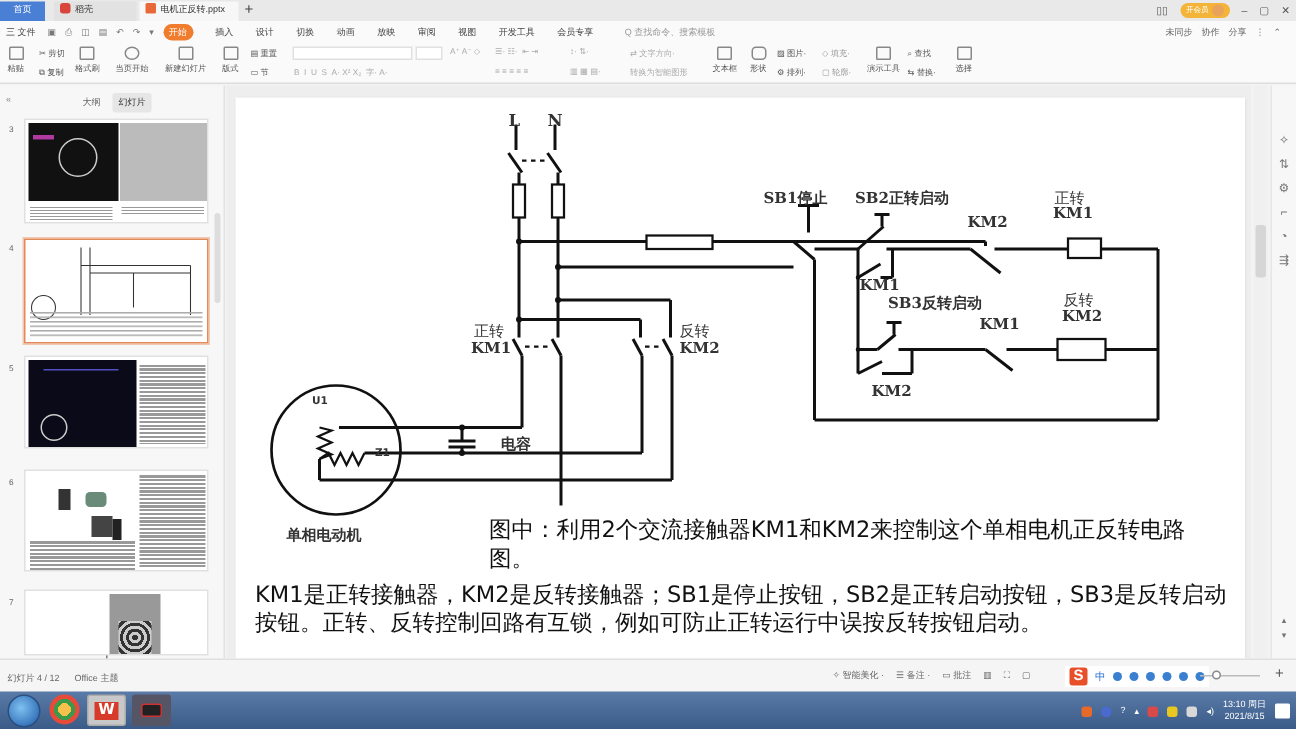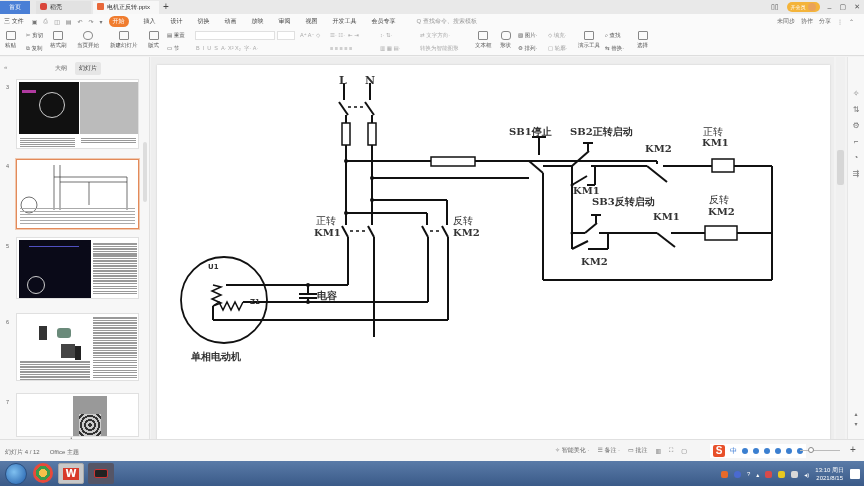--- a/index.html
+++ b/index.html
@@ -335,23 +335,25 @@
     <div style="position:absolute;left:552px;top:128px;font:10px 'DejaVu Sans',sans-serif">反转</div>
     <div style="position:absolute;left:551px;top:141px;font:bold 10px 'DejaVu Serif',serif">KM2</div>
     <div style="position:absolute;left:496px;top:146px;font:bold 10px 'DejaVu Serif',serif">KM1</div>
     <div style="position:absolute;left:424px;top:191px;font:bold 10px 'DejaVu Serif',serif">KM2</div>
     <div style="position:absolute;left:159px;top:149px;font:10px 'DejaVu Sans',sans-serif">正转</div>
     <div style="position:absolute;left:157px;top:162px;font:bold 10px 'DejaVu Serif',serif">KM1</div>
     <div style="position:absolute;left:296px;top:149px;font:10px 'DejaVu Sans',sans-serif">反转</div>
     <div style="position:absolute;left:296px;top:162px;font:bold 10px 'DejaVu Serif',serif">KM2</div>
     <div style="position:absolute;left:51px;top:198px;font:bold 7px 'DejaVu Sans',sans-serif">U1</div>
     <div style="position:absolute;left:93px;top:233px;font:bold 7px 'DejaVu Sans',sans-serif">Z1</div>
-    <div style="position:absolute;left:160px;top:224px;font:bold 10px 'DejaVu Serif',serif">电容</div>
+    <div style="position:absolute;left:177px;top:224px;font:bold 10px 'DejaVu Serif',serif">电容</div>
     <div style="position:absolute;left:34px;top:285px;font:bold 10px 'DejaVu Serif',serif">单相电动机</div>
 
+    <div class="caption1">图中：利用2个交流接触器KM1和KM2来控制这个单相电机正反转电路图。</div>
+    <div class="caption2">KM1是正转接触器，KM2是反转接触器；SB1是停止按钮，SB2是正转启动按钮，SB3是反转启动按钮。正转、反转控制回路有互锁，例如可防止正转运行中误按反转按钮启动。</div>
   </div>
 </div>
 
 <div class="vscroll"></div>
 <div class="vscroll-thumb"></div>
 
 <div class="sidetools">
   <div class="st" style="top:32px">✧</div>
   <div class="st" style="top:48px">⇅</div>
   <div class="st" style="top:64px">⚙</div>

